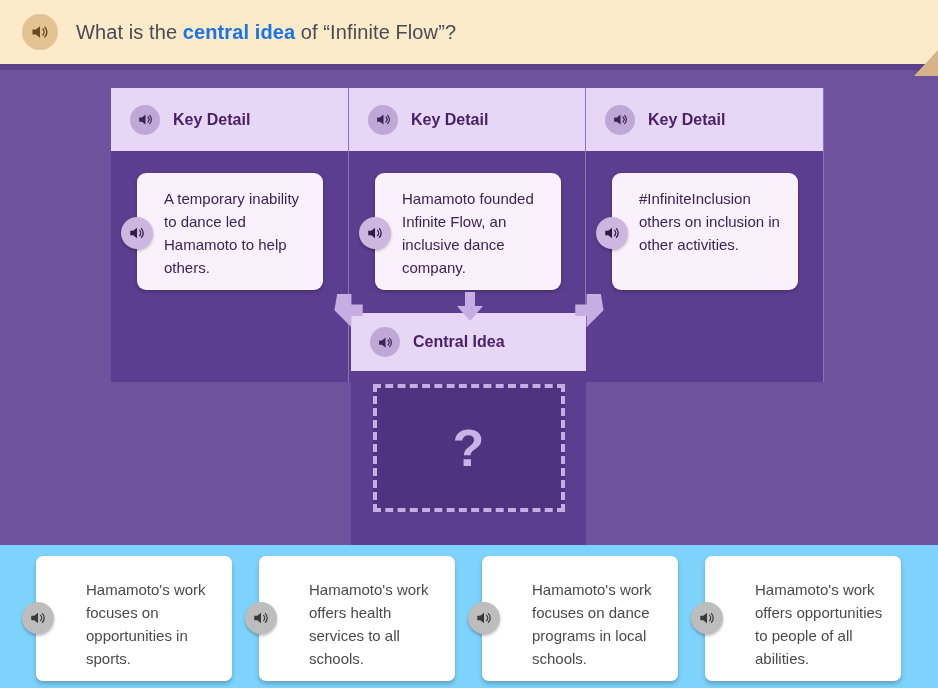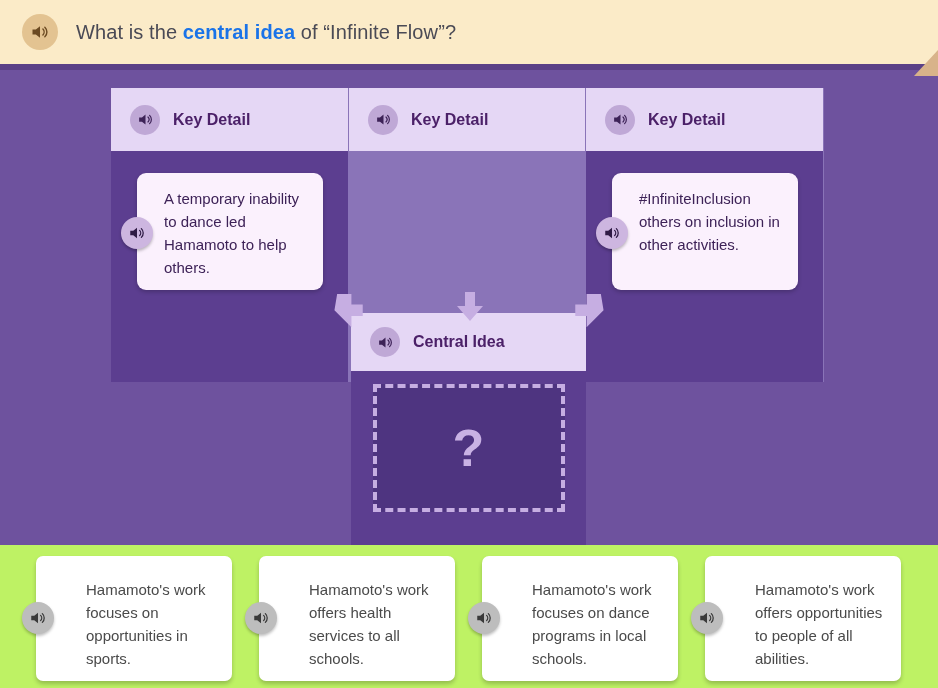--- a/index.html
+++ b/index.html
@@ -169,21 +169,21 @@
     font-weight: bold;
     color: #C9B2E4;
     line-height: 1;
   }
 
   
   .options-tray {
     position: absolute;
     left: 0; top: 545px;
     width: 938px; height: 143px;
-    background: #bef264;
+    background: #7dd3fc;
     padding-left: 26px;
   }
   .option-card {
     position: absolute;
     top: 11px;
     width: 196px;
     height: 125px;
     background: #FFFFFF;
     border-radius: 7px;
     box-shadow: 0 3px 4px rgba(0,0,0,.22);
@@ -254,20 +254,32 @@
     <div class="detail-col">
       <div class="col-title">
         <div class="spk spk-title">
           <svg width="17" height="17" viewBox="0 0 24 24">
             <path d="M3 9v6h4l5 4V5L7 9H3z" fill="#3D2257"></path>
             <path d="M15.5 8.5a5 5 0 010 7" stroke="#3D2257" stroke-width="1.7" fill="none" stroke-linecap="round"></path>
             <path d="M17.8 6.2a8 8 0 010 11.6" stroke="#3D2257" stroke-width="1.7" fill="none" stroke-linecap="round"></path>
           </svg>
         </div>
         <span class="label">Key Detail</span>
+      </div>
+      <div class="col-body">
+        <div class="spk spk-card">
+          <svg width="18" height="18" viewBox="0 0 24 24">
+            <path d="M3 9v6h4l5 4V5L7 9H3z" fill="#2F1B45"></path>
+            <path d="M15.5 8.5a5 5 0 010 7" stroke="#2F1B45" stroke-width="1.7" fill="none" stroke-linecap="round"></path>
+            <path d="M17.8 6.2a8 8 0 010 11.6" stroke="#2F1B45" stroke-width="1.7" fill="none" stroke-linecap="round"></path>
+          </svg>
+        </div>
+        <div class="detail-card">
+          <div class="txt">Hamamoto founded Infinite Flow, an inclusive dance company.</div>
+        </div>
       </div>
     </div>
 
     <div class="detail-col">
       <div class="col-title">
         <div class="spk spk-title">
           <svg width="17" height="17" viewBox="0 0 24 24">
             <path d="M3 9v6h4l5 4V5L7 9H3z" fill="#3D2257"></path>
             <path d="M15.5 8.5a5 5 0 010 7" stroke="#3D2257" stroke-width="1.7" fill="none" stroke-linecap="round"></path>
             <path d="M17.8 6.2a8 8 0 010 11.6" stroke="#3D2257" stroke-width="1.7" fill="none" stroke-linecap="round"></path>

